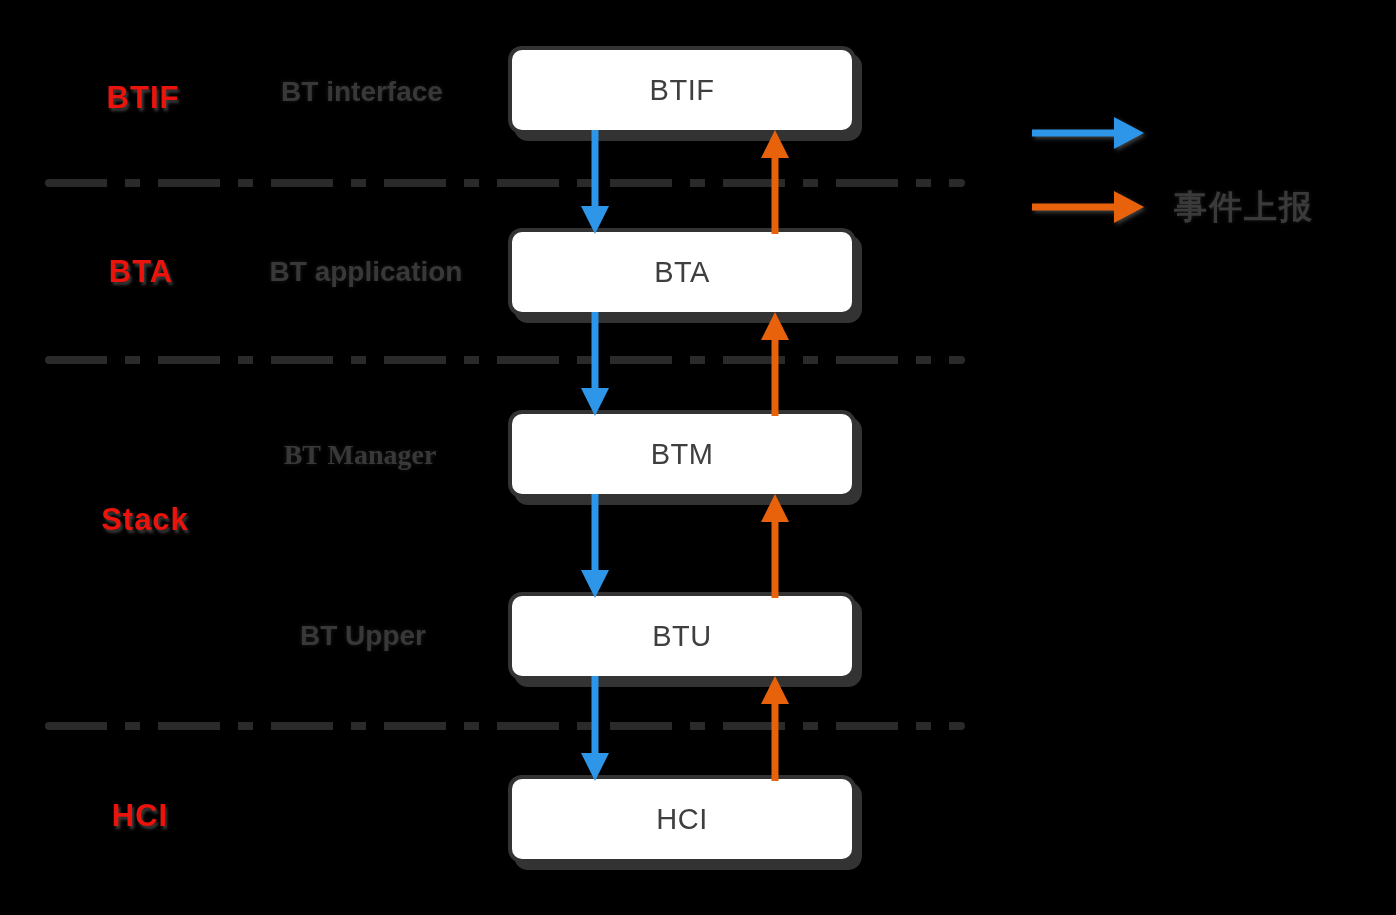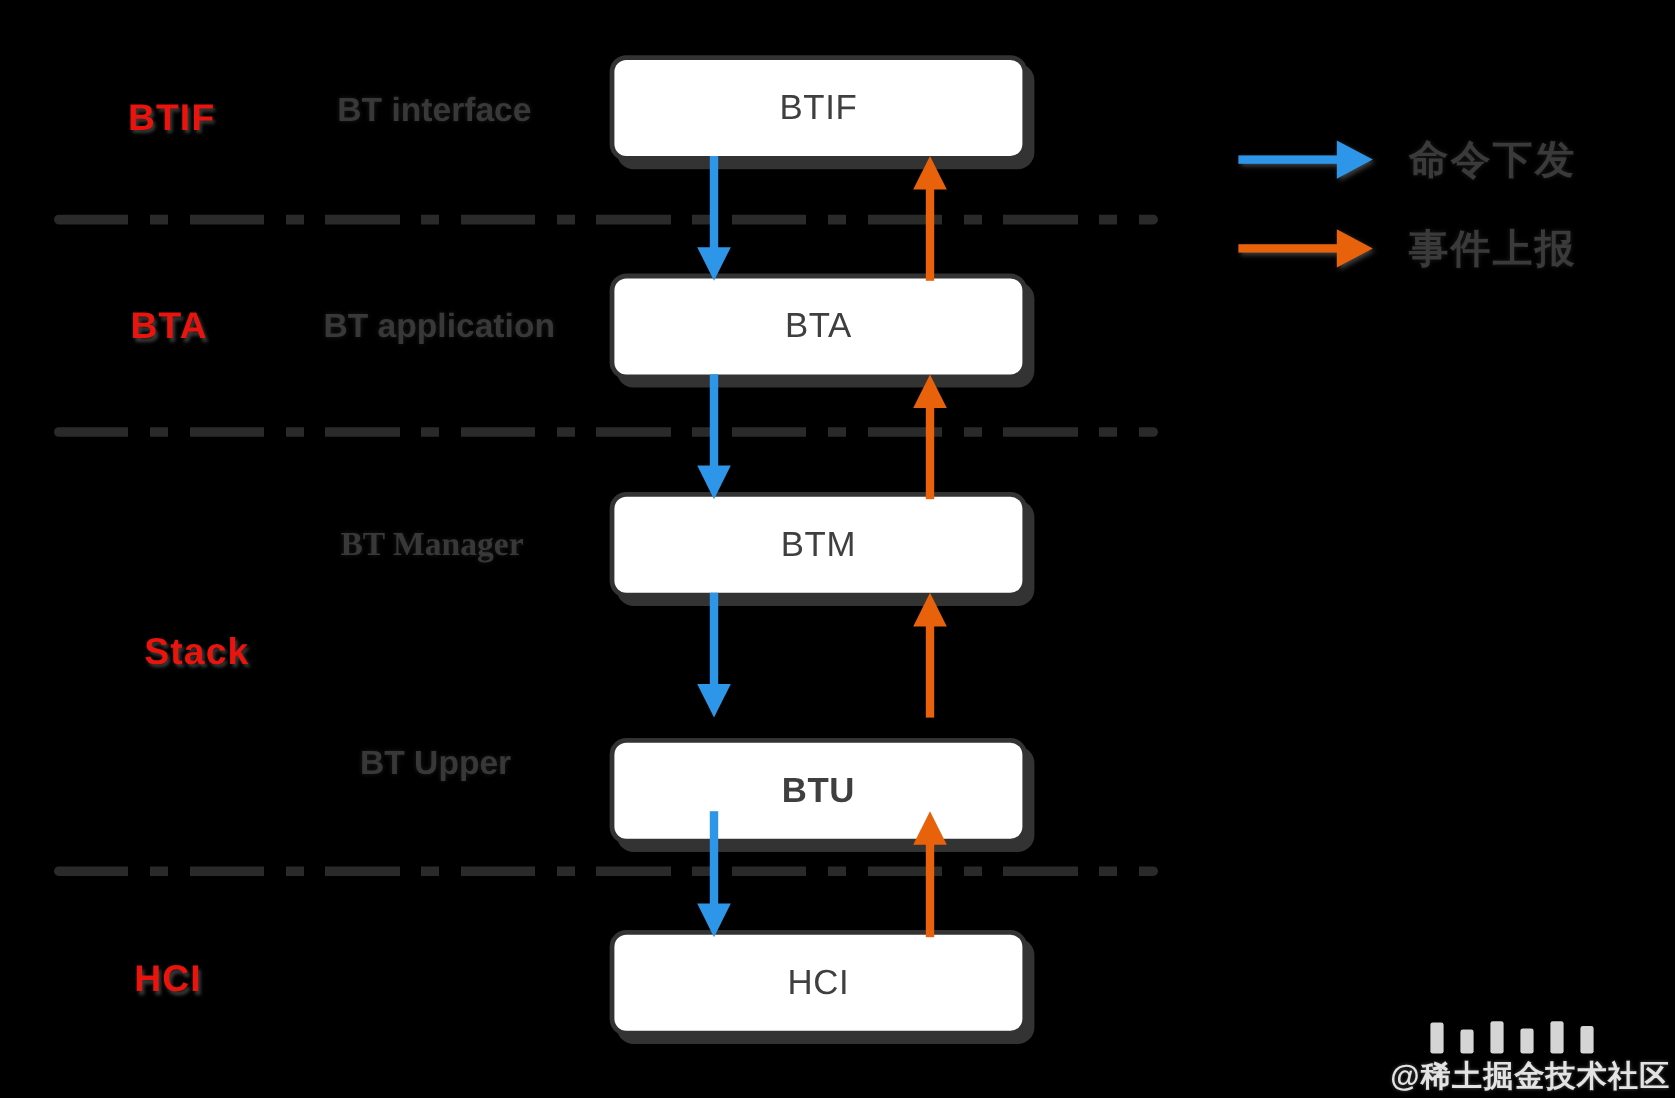--- a/index.html
+++ b/index.html
@@ -16,21 +16,21 @@
   .divider.d1{top:179px;}
   .divider.d2{top:356px;}
   .divider.d3{top:722px;}
 
   
   .red-label{position:absolute;transform:translate(-50%,-50%);
     color:#ea140c;font-size:31px;font-weight:bold;letter-spacing:1px;
     text-shadow:2px 3px 3px rgba(70,70,70,.85);white-space:nowrap;}
   .red-btif{left:143px;top:98px;}
   .red-bta{left:141px;top:272px;}
-  .red-stack{left:145px;top:543px;margin-left:19px;}
+  .red-stack{left:145px;top:520px;}
   .red-hci{left:140px;top:816px;}
 
   
   .gray-label{position:absolute;transform:translate(-50%,-50%);
     color:#383838;font-size:28px;font-weight:bold;text-align:center;
     white-space:pre-line;line-height:1.15;
     text-shadow:0 0 4px #1c1c1c;}
   .g-interface{left:362px;top:92px;}
   .g-application{left:366px;top:272px;}
   .g-manager{left:360px;top:455px;font-family:Liberation Serif, serif;}
@@ -39,21 +39,21 @@
 
   
   .box{position:absolute;left:512px;width:340px;height:80px;
     background:#fff;border-radius:10px;
     box-shadow:0 0 0 4px #333, 6px 7px 0 4px #333;
     display:flex;align-items:center;justify-content:center;}
   .box span{color:#3f3f3f;font-size:29px;letter-spacing:.5px;}
   .box-btif{top:50px;}
   .box-bta{top:232px;}
   .box-btm{top:414px;}
-  .box-btu{top:619px;font-weight:bold;}
+  .box-btu{top:596px;}
   .box-hci{top:779px;}
 
   
   .varrow{position:absolute;width:28px;transform:translateX(-50%);}
   .varrow .shaft{position:absolute;left:50%;transform:translateX(-50%);width:7px;}
   .varrow .head{position:absolute;left:50%;transform:translateX(-50%);
     width:0;height:0;border-left:14px solid transparent;border-right:14px solid transparent;}
   .varrow.blue .shaft{background:#2e96e8;top:0;bottom:26px;}
   .varrow.blue .head{bottom:0;border-top:28px solid #2e96e8;}
   .varrow.orange .shaft{background:#e8620c;top:26px;bottom:0;}
@@ -162,35 +162,23 @@
   <div class="varrow orange ox gap4">
       <div class="shaft"></div>
       <div class="head"></div>
     </div>
 
   <div class="legend-row lg1">
     <div class="harrow blue">
         <div class="shaft"></div>
         <div class="head"></div>
       </div>
-    <div class="legend-text">命令下发</div>
   </div>
   <div class="legend-row lg2">
     <div class="harrow orange">
         <div class="shaft"></div>
         <div class="head"></div>
       </div>
     <div class="legend-text">事件上报</div>
   </div>
 
-  <div class="watermark">
-    <div class="wm-bars">
-        <i></i>
-        <i></i>
-        <i></i>
-        <i></i>
-        <i></i>
-        <i></i>
-      </div>
-    <div class="wm-text">@稀土掘金技术社区</div>
-  </div>
 
 </div>
 
 </body></html>

